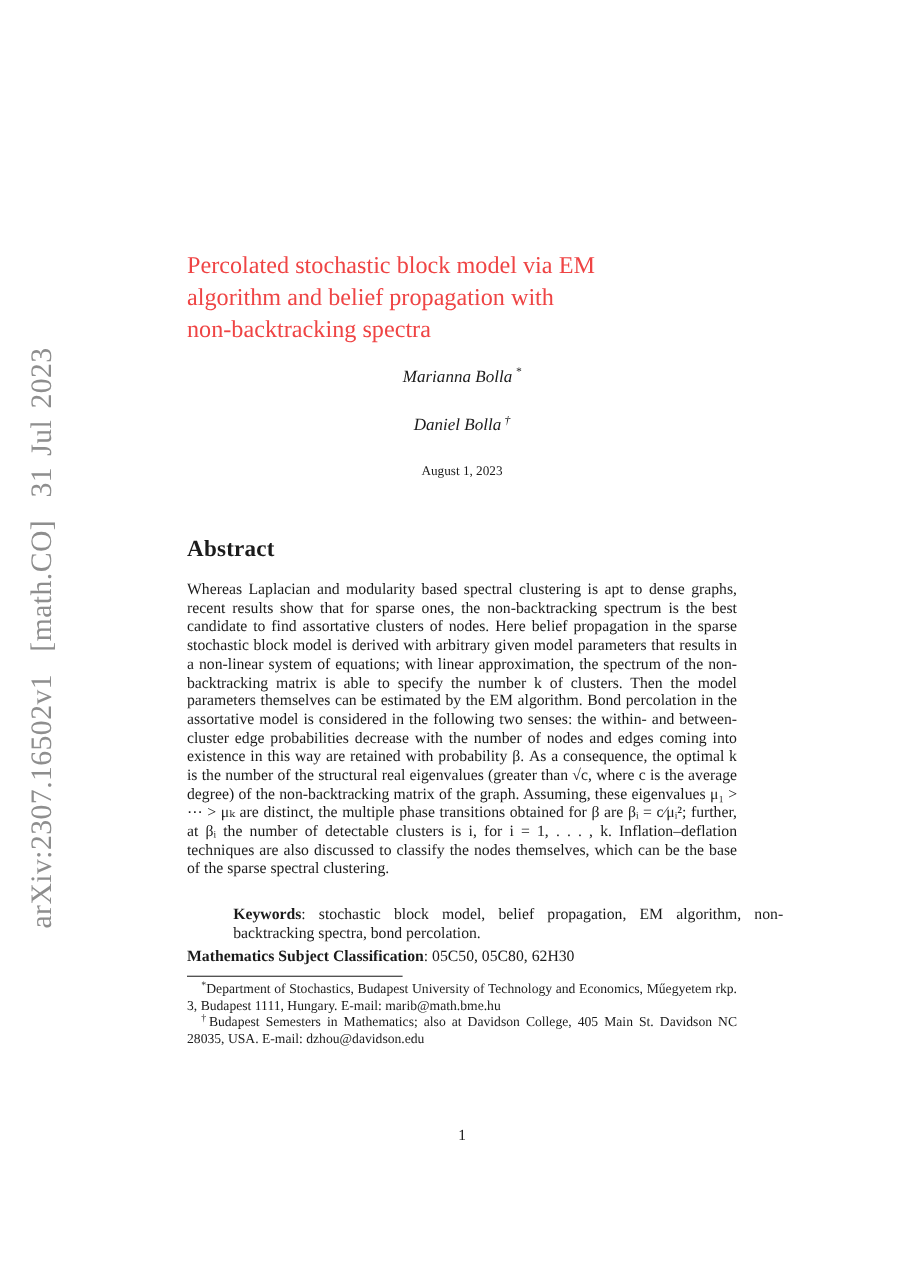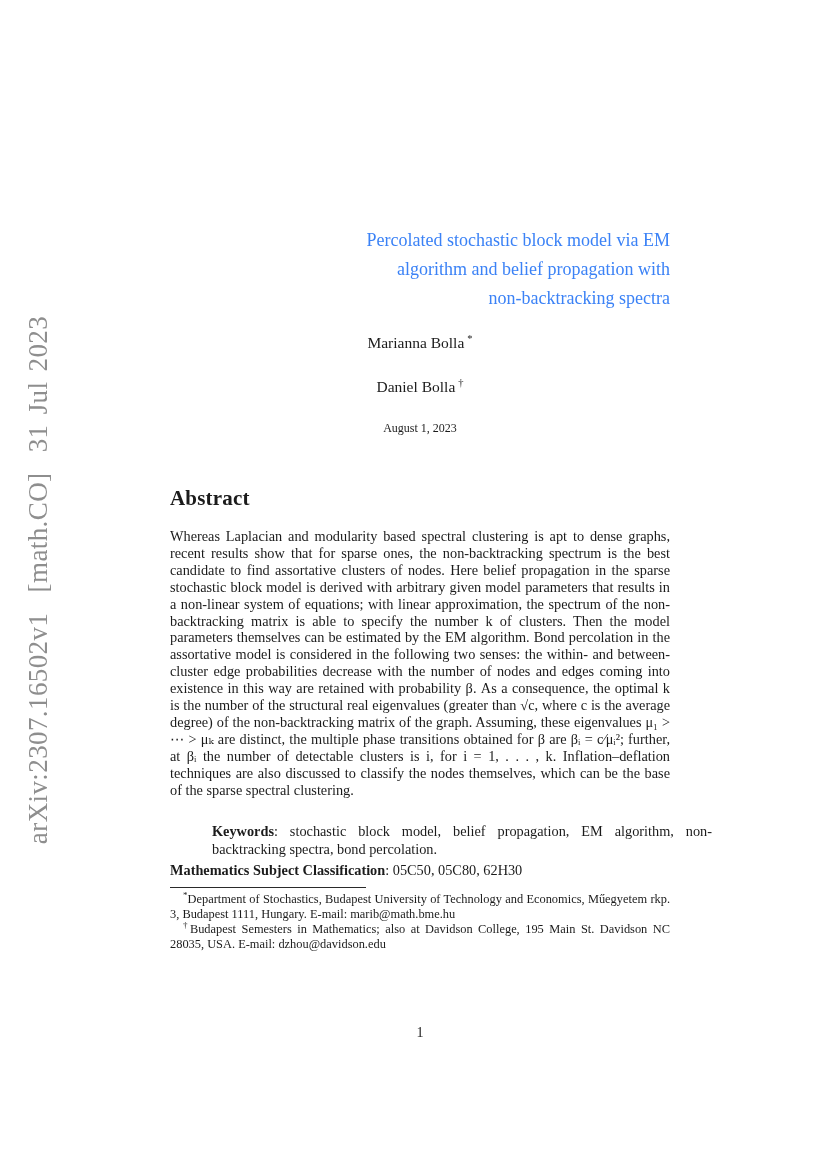--- a/index.html
+++ b/index.html
@@ -19,26 +19,26 @@
     transform: translate(-50%, -50%) rotate(-90deg);
     white-space: nowrap;
     font-size: 27px;
     color: #8e8e8e;
     letter-spacing: 0.4px;
     word-spacing: 3px;
   }
   .col { position: absolute; left: 170px; width: 500px; }
   .title {
     top: 226px;
-    text-align: right;
-    font-size: 18px;
+    text-align: left;
+    font-size: 22px;
     line-height: 29px;
-    color: #3b82f6;
+    color: #ef4444;
   }
-  .author { text-align: center; font-size: 15.5px; }
+  .author { text-align: center; font-size: 15.5px; font-style: italic; }
   .author-1 { top: 334px; }
   .author-2 { top: 378px; }
   .mark { font-size: 10.5px; vertical-align: super; line-height: 0; margin-left: 3px; }
   .date { top: 421px; text-align: center; font-size: 12px; }
   .abs-heading {
     top: 486px;
     font-size: 21px;
     font-weight: bold;
     letter-spacing: 0.2px;
   }
@@ -110,19 +110,19 @@
     <span class="b">Mathematics Subject Classification</span><span>: 05C50, 05C80, 62H30</span>
   </div>
 
   <div class="fnrule"></div>
 
   <div class="col footnotes">
     <div class="footnote">
       <span class="fnmark">*</span><span>Department of Stochastics, Budapest University of Technology and Economics, Műegyetem rkp. 3, Budapest 1111, Hungary. E-mail: marib@math.bme.hu</span>
     </div>
     <div class="footnote">
-      <span class="fnmark">†</span><span>Budapest Semesters in Mathematics; also at Davidson College, 195 Main St. Davidson NC 28035, USA. E-mail: dzhou@davidson.edu</span>
+      <span class="fnmark">†</span><span>Budapest Semesters in Mathematics; also at Davidson College, 405 Main St. Davidson NC 28035, USA. E-mail: dzhou@davidson.edu</span>
     </div>
   </div>
 
   <div class="col pageno">1</div>
 
 </div>
 
 </body></html>

